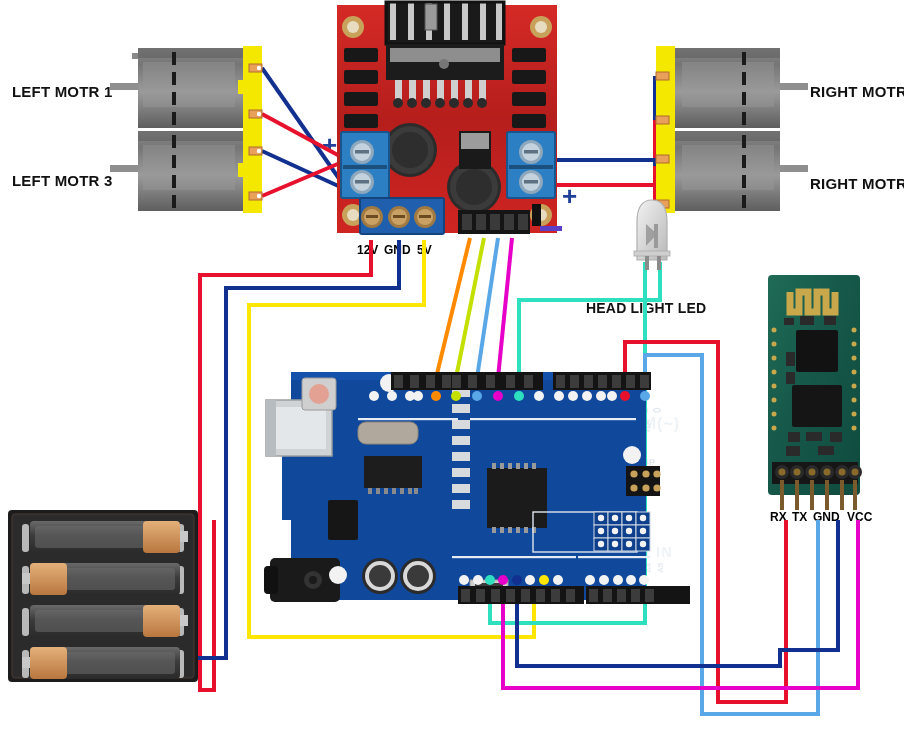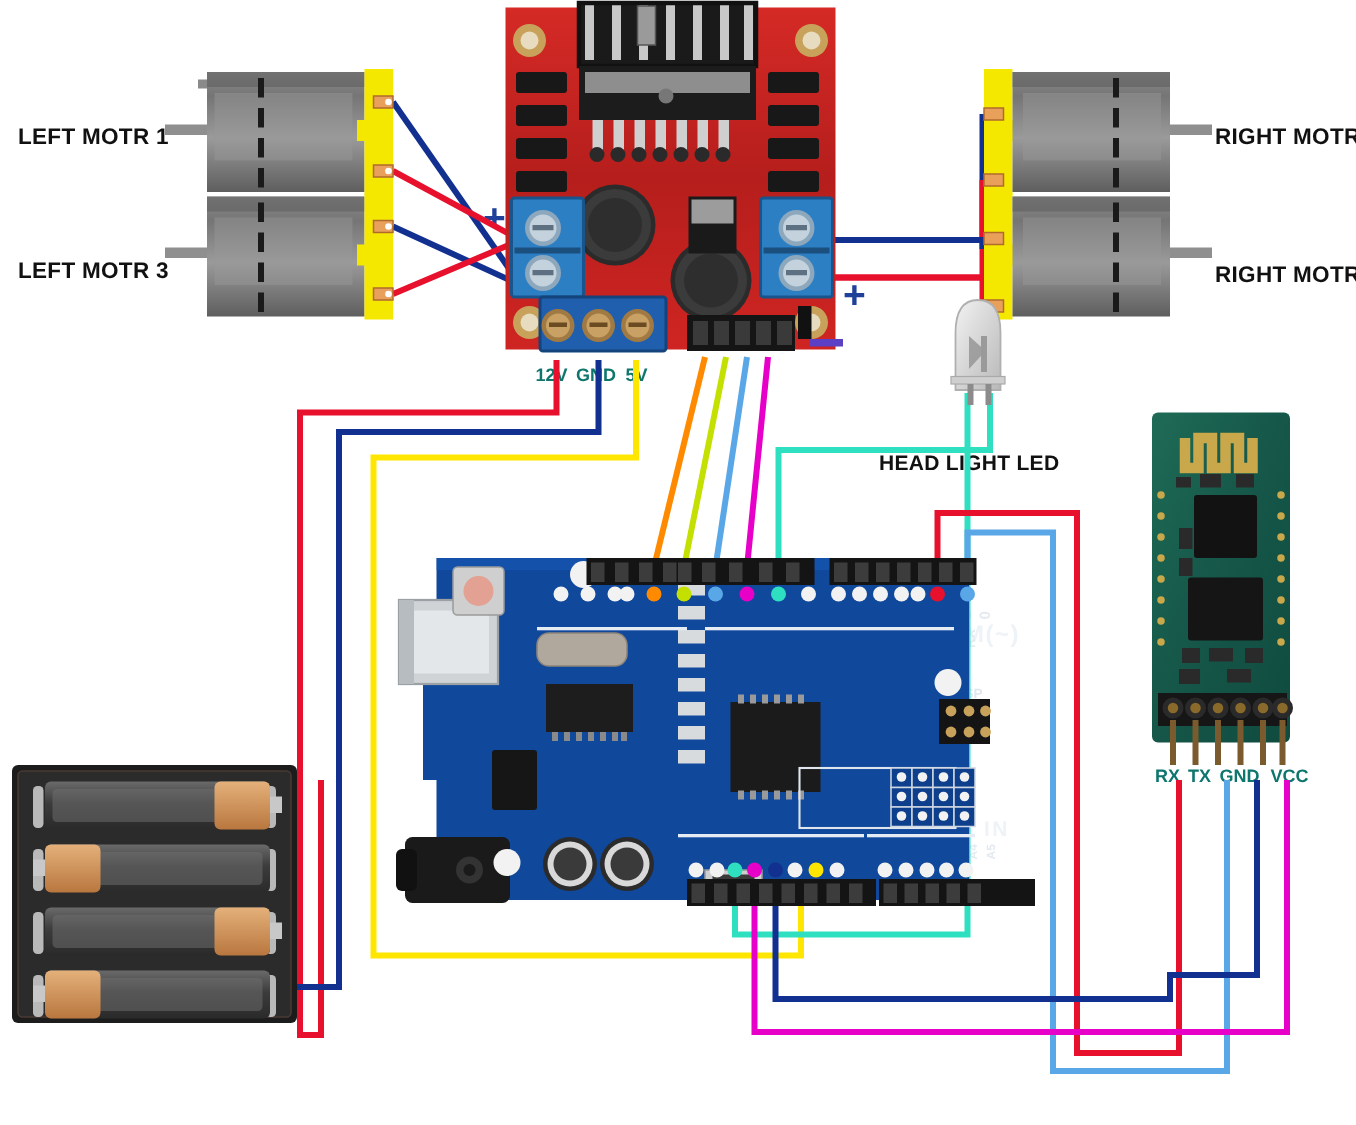--- a/index.html
+++ b/index.html
@@ -1,20 +1,20 @@
 <!DOCTYPE html>
 <html><head>
 <meta charset="utf-8">
 <style>
   html,body{margin:0;padding:0;background:#ffffff;}
   body{width:904px;height:750px;position:relative;overflow:hidden;
        font-family:"Liberation Sans",sans-serif;}
   #stage{position:absolute;left:0;top:0;width:808px;height:750px;}
   .lbl{position:absolute;font-weight:700;color:#111;white-space:nowrap;letter-spacing:.2px;}
-  .pinlbl{position:absolute;font-weight:700;color:#0f766e;font-size:12px;white-space:nowrap;}
+  .pinlbl{position:absolute;font-weight:700;color:#000000;font-size:12px;white-space:nowrap;}
   svg{position:absolute;left:0;top:0;}
   #wires{z-index:4;pointer-events:none;}
   #parts{z-index:6;}
   .txtlayer{z-index:9;}
   .plus{position:absolute;color:#20409a;font-weight:700;font-size:26px;line-height:1;}
 </style>
 </head>
 <body>
 
 <div id="stage">

